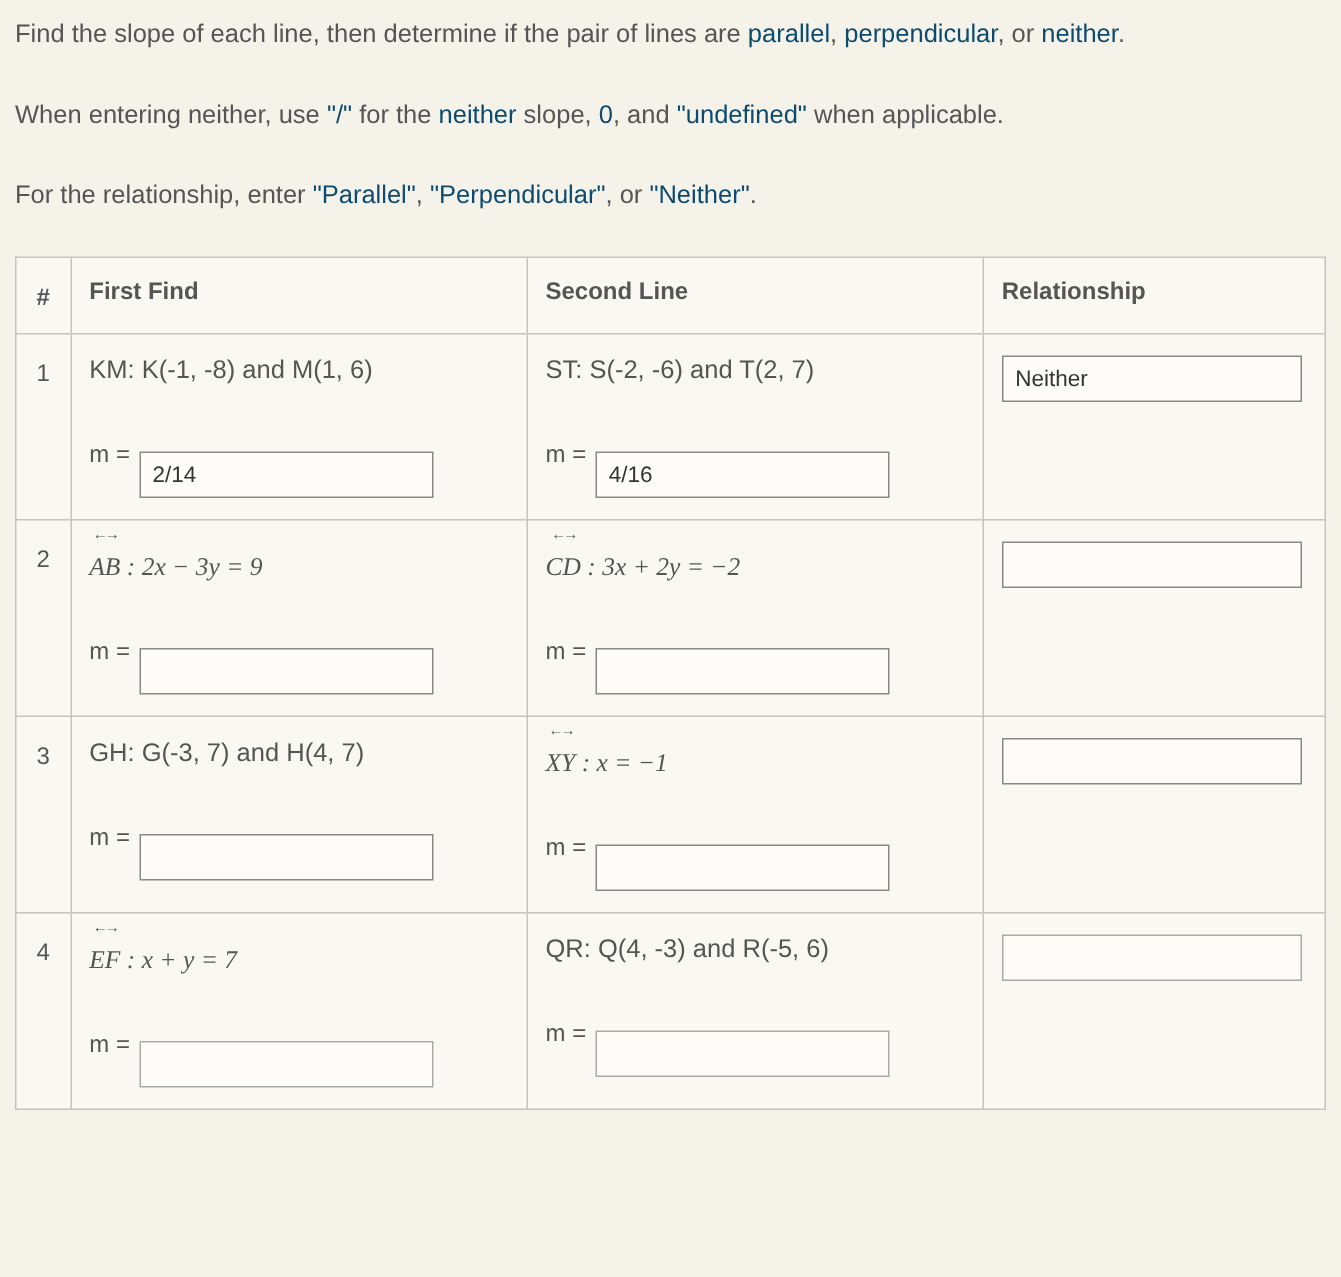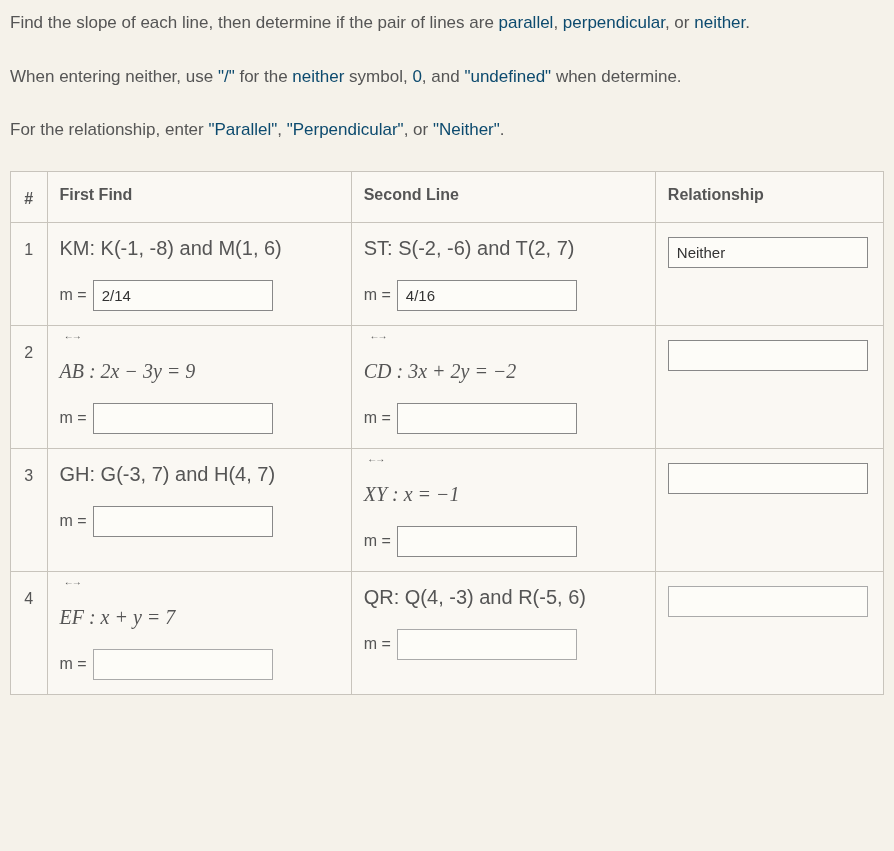--- a/index.html
+++ b/index.html
@@ -36,30 +36,30 @@
   }
   th {
     font-weight: bold;
     background: #faf8f3;
   }
   .num-col { width: 36px; text-align: center; vertical-align: top; padding-top: 18px;}
   .line-col { width: 300px; }
   .rel-col { width: 220px; }
   .line-label {
     margin-bottom: 20px;
-    font-size: 20px;
+    font-size: 17px;
   }
   .math {
     font-style: italic;
     font-family: "Times New Roman", serif;
   }
   .overline-wrap {
     position: relative;
     display: inline-block;
-    padding-top: 20px;
+    padding-top: 7px;
   }
   .overline-wrap::before {
     content: "←→";
     position: absolute;
     top: -10px;
     left: 0;
     right: 0;
     font-size: 10px;
     letter-spacing: -2px;
     text-align: center;
@@ -72,34 +72,34 @@
     gap: 6px;
   }
   input[type="text"] {
     border: 1px solid #888;
     background: #fdfcf8;
     padding: 6px 8px;
     font-size: 15px;
     font-family: Arial, sans-serif;
     color: #333;
   }
-  .slope-input { width: 180px; }
+  .slope-input { width: 196px; margin-top: 24px; }
   .rel-input { width: 200px; }
   .faded { color: #999; }
   .faded input { color: #999; border-color: #aaa;}
 </style>
 </head>
 <body>
 
 <div class="instructions">
   <p>
     <span>Find the slope of each line, then determine if the pair of lines are </span><span class="bold">parallel</span><span>, </span><span class="bold">perpendicular</span><span>, or </span><span class="bold">neither</span><span>.</span>
   </p>
   <p>
-    <span>When entering neither, use </span><span class="bold">"/"</span><span> for the </span><span class="bold">neither</span><span> symbol, </span><span class="bold">0</span><span>, and </span><span class="bold">"undefined"</span><span> when determine.</span>
+    <span>When entering neither, use </span><span class="bold">"/"</span><span> for the </span><span class="bold">neither</span><span> slope, </span><span class="bold">0</span><span>, and </span><span class="bold">"undefined"</span><span> when applicable.</span>
   </p>
   <p>
     <span>For the relationship, enter </span><span class="bold">"Parallel"</span><span>, </span><span class="bold">"Perpendicular"</span><span>, or </span><span class="bold">"Neither"</span><span>.</span>
   </p>
 </div>
 
 <table>
   <thead>
     <tr>
       <th class="num-col">#</th>

